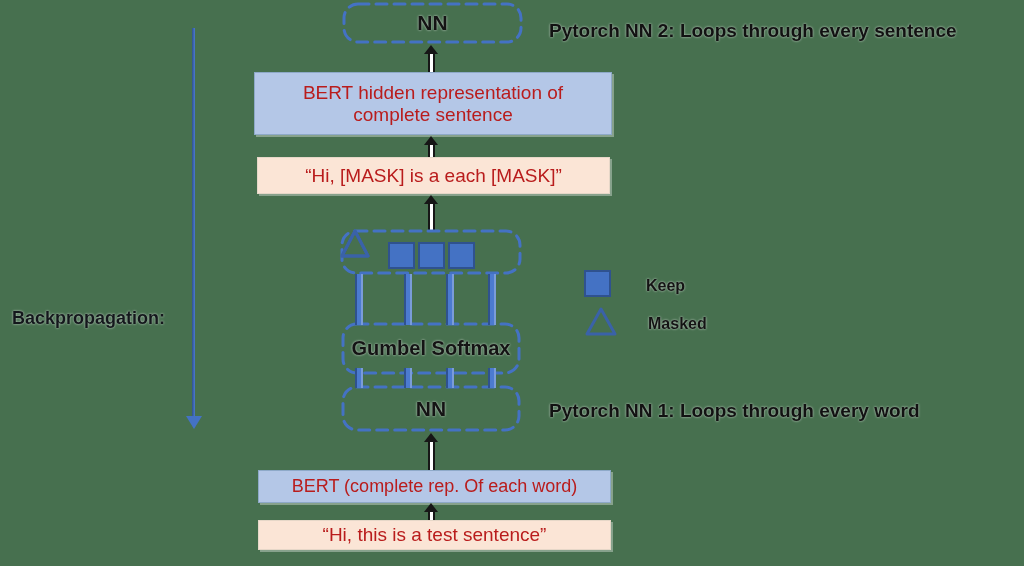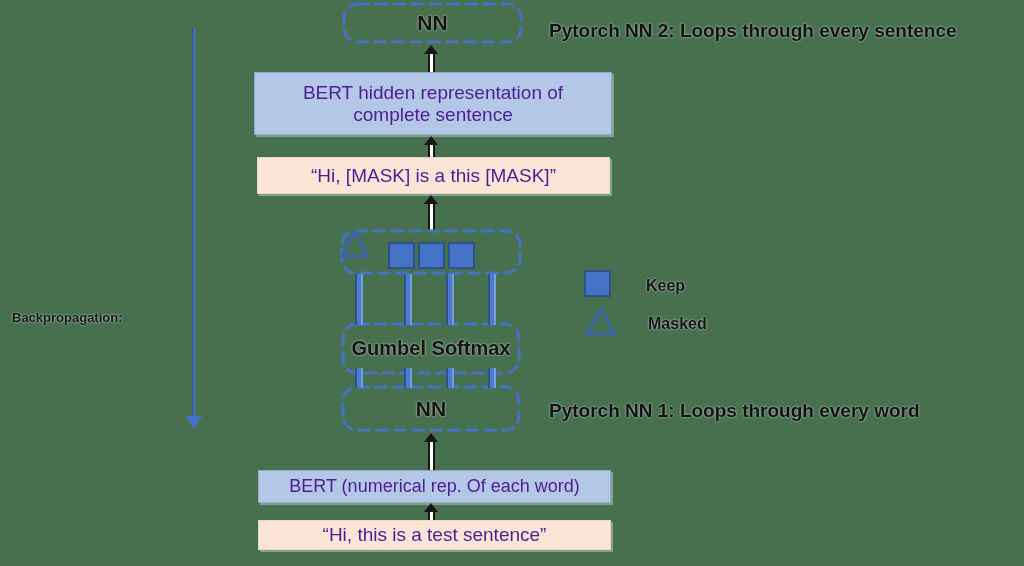--- a/index.html
+++ b/index.html
@@ -7,21 +7,21 @@
     position:relative;width:1024px;height:566px;overflow:hidden;
     background:#47704F;
     font-family:"Liberation Sans",sans-serif;
     color:#1b1b1b;
   }
   .abs{position:absolute;}
   
   .solid-box{
     display:flex;align-items:center;justify-content:center;text-align:center;
     box-sizing:border-box;box-shadow:2px 2px 0 rgba(255,255,255,.35);
-    font-size:19px;color:#4c1d95;
+    font-size:19px;color:#b91c1c;
   }
   .blue-box{background:#B4C7E7;border:1px solid #8EA9C8;}
   .peach-box{background:#FBE5D6;border:1px solid #E6D7C8;}
   
   .dashed-box{display:flex;align-items:center;justify-content:center;}
   .dashed-box svg{position:absolute;left:0;top:0;}
   .dashed-box .box-label{position:relative;z-index:1;}
   .box-label{font-weight:bold;color:#141414;}
   .halo{text-shadow:0 0 2px rgba(255,255,255,.55),0 0 3px rgba(255,255,255,.3);}
   .annotation{font-weight:bold;font-size:19px;white-space:nowrap;color:#121212;}
@@ -32,21 +32,21 @@
   
   .blue-line{width:3px;background:linear-gradient(90deg,#2F528F,#4C7BD0);}
   .blue-head{width:0;height:0;border-left:8px solid transparent;border-right:8px solid transparent;border-top:13px solid #4472C4;}
   
   .token-seq{display:flex;align-items:flex-end;justify-content:center;gap:3px;padding-bottom:6px;box-sizing:border-box;}
   .sq{width:27px;height:27px;background:#4472C4;border:2px solid #2F528F;box-sizing:border-box;}
   .connector{width:8px;background:linear-gradient(90deg,#2F528F 0 2px,#4C7BD0 2px 6px,#7A9CD9 6px 8px);}
   
   .legend-sq{width:27px;height:27px;background:#4472C4;border:2px solid #2F528F;box-sizing:border-box;}
   .legend-label{font-weight:bold;font-size:16px;color:#141414;margin-left:24px;}
-  .backprop{font-weight:bold;font-size:13px;line-height:30px;color:#14181c;}
+  .backprop{font-weight:bold;font-size:18px;line-height:30px;color:#14181c;}
 </style>
 </head>
 <body>
 
 <div class="stage">
 
   <div class="abs backprop halo" style="left:12px;top:303px;">
     <div>Backpropagation:</div>
   </div>
 
@@ -69,21 +69,21 @@
   <div class="abs solid-box blue-box" style="left:254px;top:72px;width:358px;height:63px;">
     <span style="display:inline-block;max-width:300px;">BERT hidden representation of complete sentence</span>
   </div>
 
   <div class="abs arrow-up" style="left:424px;top:136px;height:21px;">
     <div class="arrow-head"></div>
     <div class="arrow-shaft"></div>
   </div>
 
   <div class="abs solid-box peach-box" style="left:257px;top:157px;width:353px;height:37px;">
-    <span>“Hi, [MASK] is a this [MASK]”</span>
+    <span>“Hi, [MASK] is a each [MASK]”</span>
   </div>
 
   <div class="abs arrow-up" style="left:424px;top:195px;height:35px;">
     <div class="arrow-head"></div>
     <div class="arrow-shaft"></div>
   </div>
 
   <div class="abs dashed-box token-seq" style="left:340px;top:229px;width:182px;height:46px;">
       <svg width="182" height="46">
         <rect x="2" y="2" width="178" height="42" rx="14" fill="none" stroke="#4472C4" stroke-width="3" stroke-dasharray="11 7" stroke-linecap="round"></rect>
@@ -113,21 +113,21 @@
     <span class="box-label halo" style="font-size:21px;">NN</span>
   </div>
   <div class="abs annotation halo" style="left:549px;top:400px;">Pytorch NN 1: Loops through every word</div>
 
   <div class="abs arrow-up" style="left:424px;top:433px;height:37px;">
     <div class="arrow-head"></div>
     <div class="arrow-shaft"></div>
   </div>
 
   <div class="abs solid-box blue-box" style="left:258px;top:470px;width:353px;height:33px;font-size:18px;">
-    <span>BERT (numerical rep. Of each word)</span>
+    <span>BERT (complete rep. Of each word)</span>
   </div>
 
   <div class="abs arrow-up" style="left:424px;top:503px;height:17px;">
     <div class="arrow-head"></div>
     <div class="arrow-shaft"></div>
   </div>
 
   <div class="abs solid-box peach-box" style="left:258px;top:520px;width:353px;height:30px;">
     <span>“Hi, this is a test sentence”</span>
   </div>

